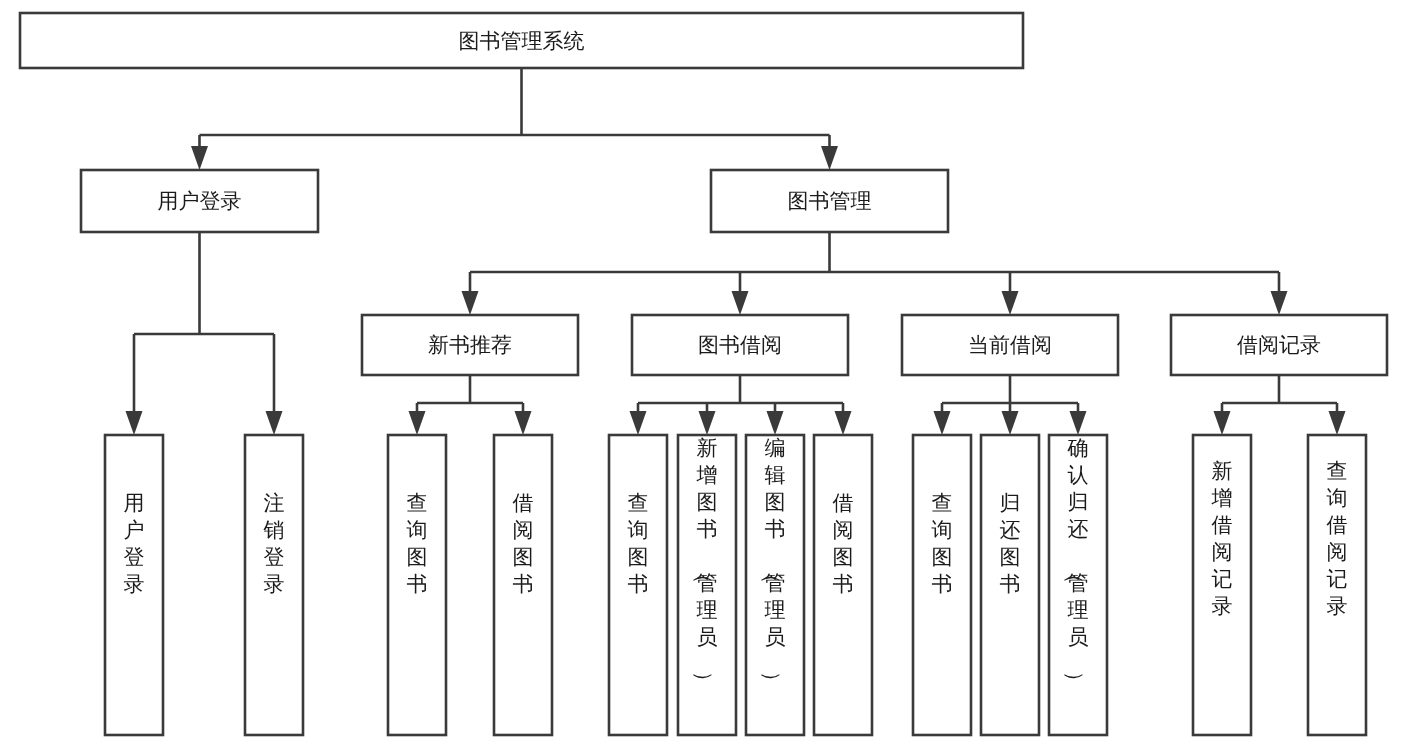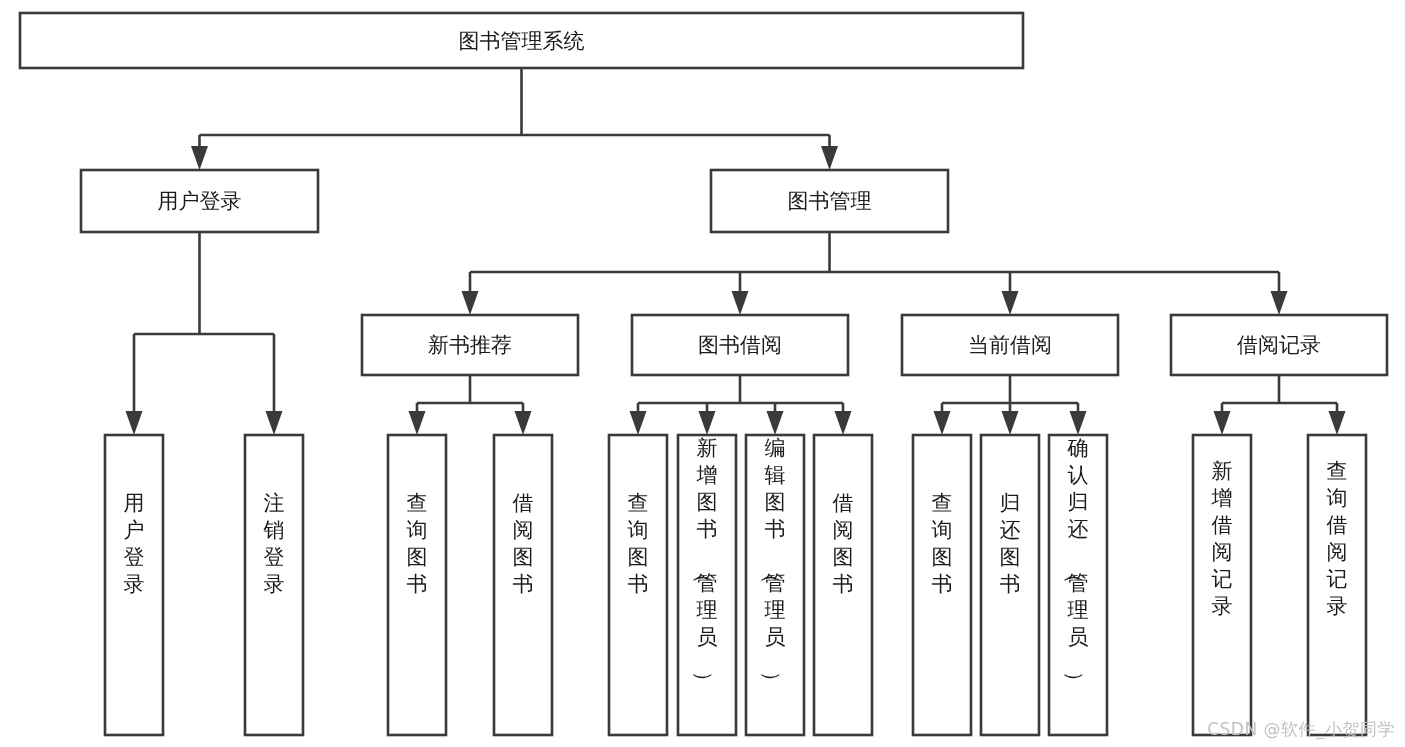--- a/index.html
+++ b/index.html
@@ -234,15 +234,14 @@
       <text class="node-label-vertical" x="1222" y="478"><tspan x="1222" y="478">新</tspan><tspan x="1222" y="505">增</tspan><tspan x="1222" y="532">借</tspan><tspan x="1222" y="559">阅</tspan><tspan x="1222" y="586">记</tspan><tspan x="1222" y="613">录</tspan></text>
     </g>
 
     <g>
       <rect class="node-box" x="1308" y="435" width="58" height="300"></rect>
       <text class="node-label-vertical" x="1337" y="478"><tspan x="1337" y="478">查</tspan><tspan x="1337" y="505">询</tspan><tspan x="1337" y="532">借</tspan><tspan x="1337" y="559">阅</tspan><tspan x="1337" y="586">记</tspan><tspan x="1337" y="613">录</tspan></text>
     </g>
 
   </svg>
 
-  <div class="watermark-text">CSDN @软件_小贺同学</div>
 
 </div>
 
 </body></html>

